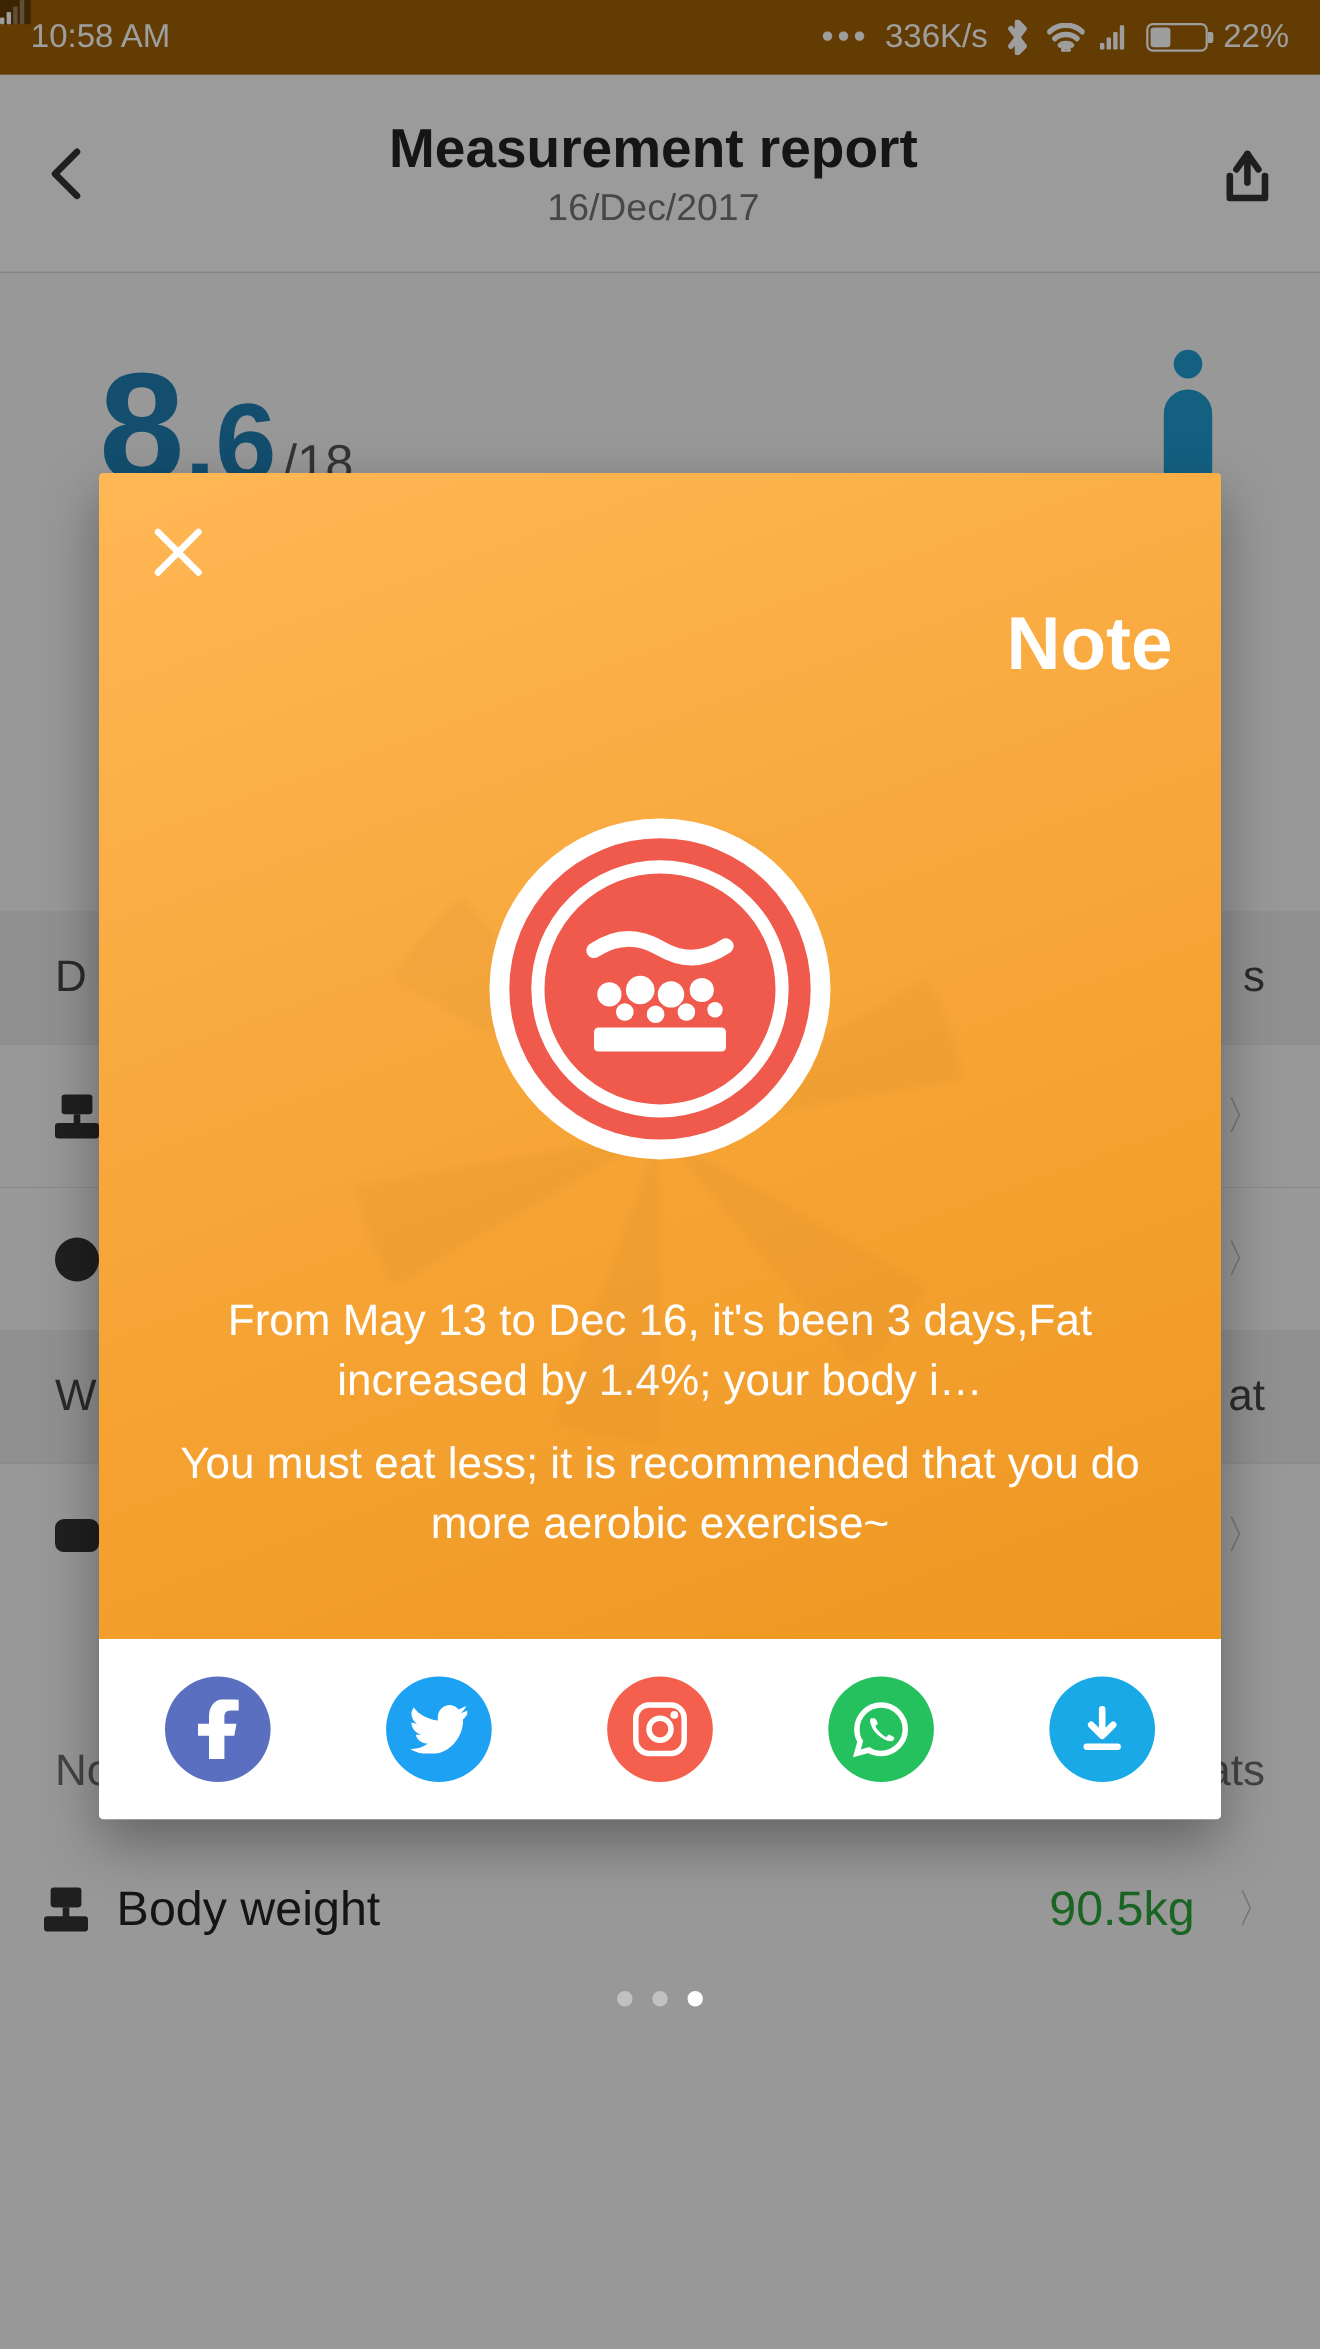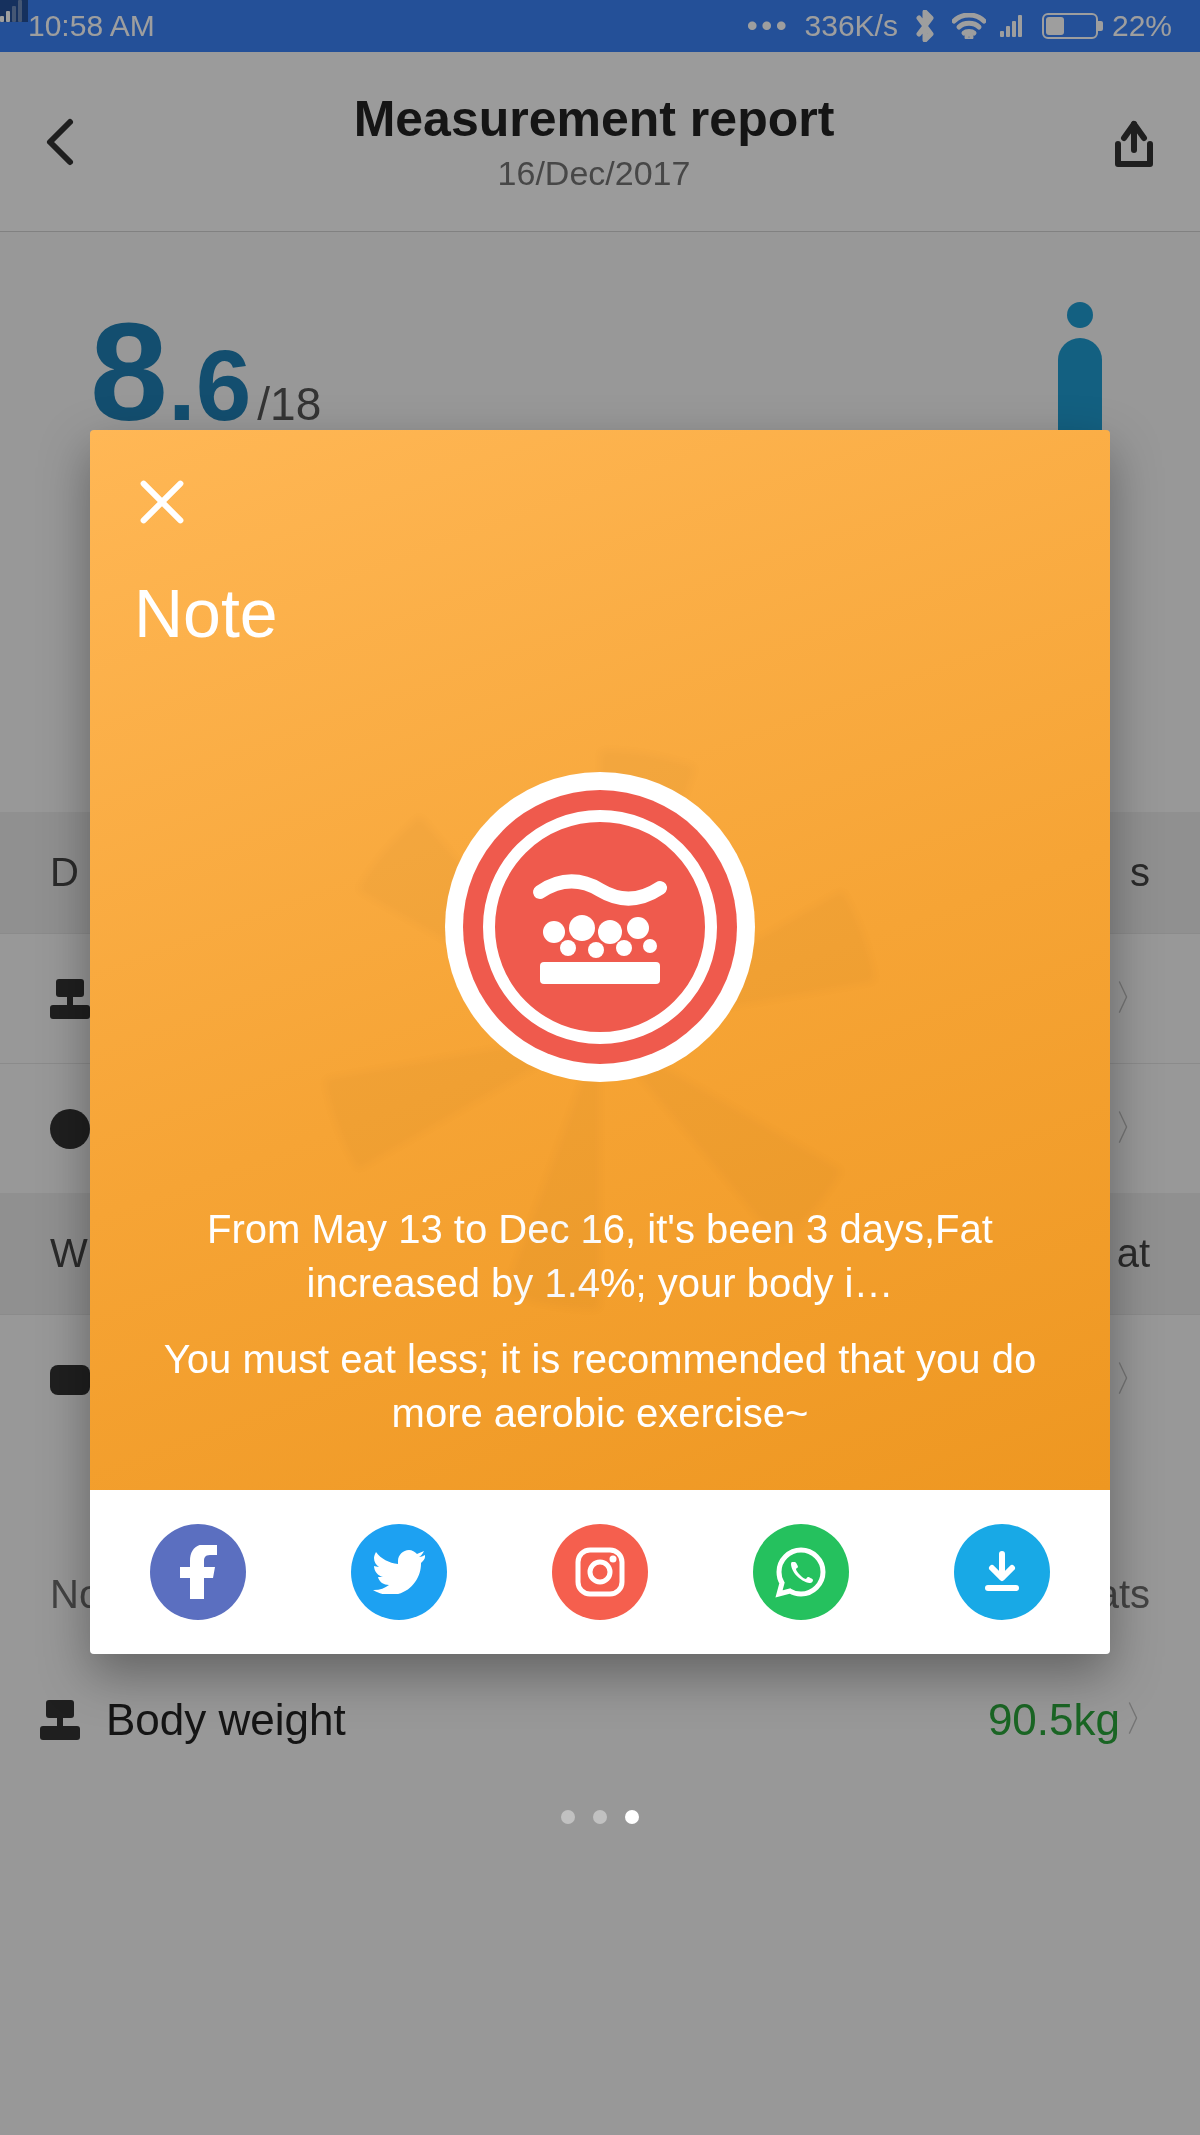--- a/index.html
+++ b/index.html
@@ -1,21 +1,21 @@
 <!DOCTYPE html>
 <html><head>
 <meta charset="utf-8">
 <style>
 *{margin:0;padding:0;box-sizing:border-box;font-family:-apple-system,Helvetica,Arial,sans-serif;-webkit-font-smoothing:antialiased}
 html,body{width:1200px;height:2135px;overflow:hidden;position:relative}
 
 
 .app{position:absolute;inset:0;background:#f5f5f5;color:#333}
 
-.status-bar{height:52px;display:flex;align-items:center;justify-content:space-between;padding:0 28px;font-size:30px;color:#fff;background:#3b82f6}
+.status-bar{height:68px;display:flex;align-items:center;justify-content:space-between;padding:0 28px;font-size:30px;color:#fff;background:#a16207}
 .status-right{display:flex;align-items:center;gap:14px}
 .status-right .dots{letter-spacing:4px;font-weight:700}
 .sig{display:inline-block;width:28px;height:22px;position:relative}
 .sig i{position:absolute;bottom:0;width:4px;background:#fff;border-radius:1px}
 .sig i:nth-child(1){left:0;height:6px}.sig i:nth-child(2){left:6px;height:11px}
 .sig i:nth-child(3){left:12px;height:16px}.sig i:nth-child(4){left:18px;height:22px}
 .sig.dim i:nth-child(3),.sig.dim i:nth-child(4){opacity:.35}
 .batt{width:56px;height:26px;border:2px solid #fff;border-radius:6px;position:relative}
 .batt::after{content:"";position:absolute;right:-7px;top:6px;width:5px;height:10px;background:#fff;border-radius:0 2px 2px 0}
 .batt i{position:absolute;left:2px;top:2px;bottom:2px;width:35%;background:#fff;border-radius:3px}
@@ -66,21 +66,21 @@
  rgba(0,0,0,.05) 180deg 200deg,transparent 200deg 240deg,
  rgba(0,0,0,.05) 240deg 260deg,transparent 260deg 300deg,
  rgba(0,0,0,.05) 300deg 320deg,transparent 320deg 360deg);
  filter:blur(4px);opacity:.5}
 
 .close-x{position:absolute;left:42px;top:42px;width:60px;height:60px;cursor:pointer}
 .close-x::before,.close-x::after{content:"";position:absolute;left:50%;top:50%;width:58px;height:6px;background:#fff;border-radius:3px}
 .close-x::before{transform:translate(-50%,-50%) rotate(45deg)}
 .close-x::after{transform:translate(-50%,-50%) rotate(-45deg)}
 
-.modal-title{text-align:left;font-size:68px;font-weight:400;margin-top:108px}
+.modal-title{text-align:right;font-size:68px;font-weight:700;margin-top:80px}
 
 .badge{position:relative;width:310px;height:310px;margin:120px auto 0}
 .badge .ring1{position:absolute;inset:0;border-radius:50%;background:#fff}
 .badge .ring2{position:absolute;inset:18px;border-radius:50%;background:#ef5a4d}
 .badge .ring3{position:absolute;inset:38px;border-radius:50%;border:12px solid #fff}
 .badge svg{position:absolute;left:50%;top:50%;transform:translate(-50%,-50%)}
 
 .note-text{text-align:center;font-size:40px;line-height:1.35;padding:0 20px}
 .note-text p{margin-top:22px}
 .note-text .p1{margin-top:120px}
@@ -199,21 +199,21 @@
     <span>6 stats</span>
   </div>
 
   <div class="bw-row">
     <div class="bw-left">
       <span class="scale-icon">
           <i></i>
         </span>
       <span>Body weight</span>
     </div>
-    <div style="display:flex;align-items:flex-start;gap:4px">
+    <div style="display:flex;align-items:flex-start;gap:38px">
       <span class="bw-val">90.5kg</span>
       <span class="chev">〉</span>
     </div>
   </div>
 </div>
 
 <div class="dim"></div>
 
 <div class="modal">
   <div class="modal-top">

